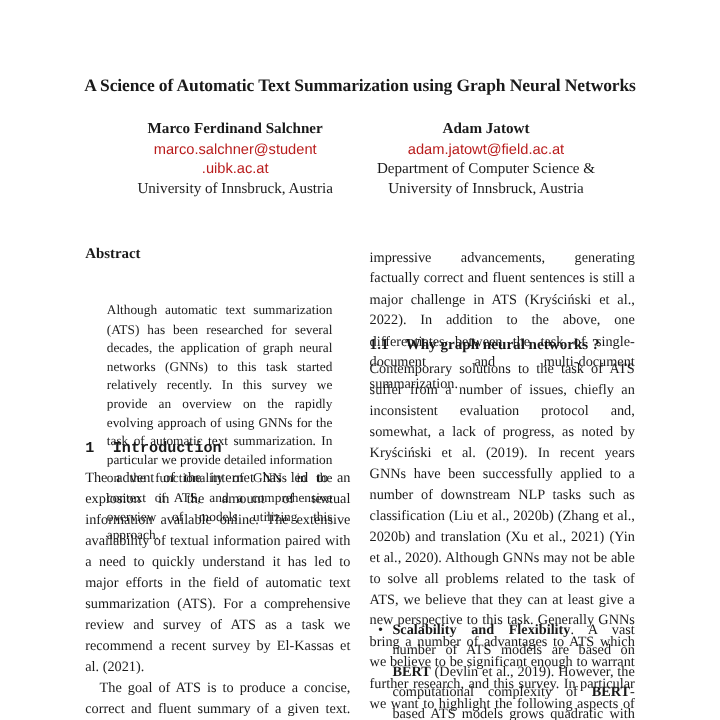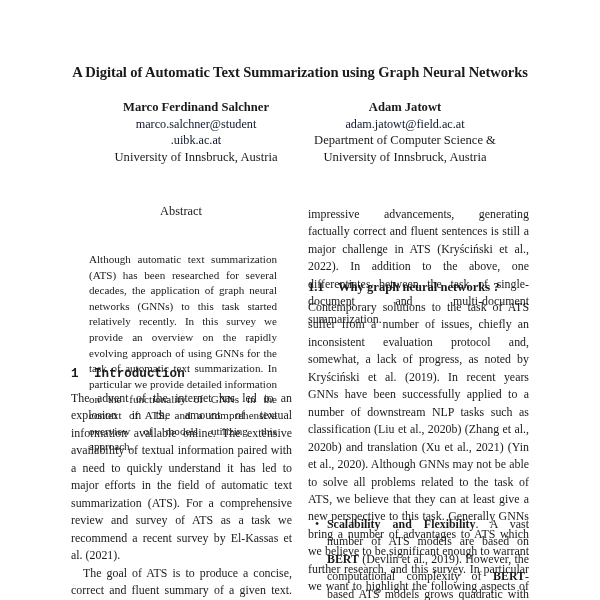--- a/index.html
+++ b/index.html
@@ -12,28 +12,28 @@
     position: absolute; left: 0; top: 64px; width: 600px;
     text-align: center; font-weight: bold; font-size: 14.6px; letter-spacing: -0.1px;
   }
   .author {
     position: absolute; top: 99px; width: 240px; text-align: center;
     font-size: 12.6px; line-height: 16.5px;
   }
   .author.a1 { left: 76px; }
   .author.a2 { left: 285px; }
   .author .name { font-weight: bold; }
-  .author .email { font-family: Liberation Serif, serif; font-size: 12.2px; color: #0f172a; }
+  .author .email { font-family: Liberation Sans, sans-serif; font-size: 12.2px; color: #b91c1c; }
   .col {
     position: absolute; font-size: 11.9px; line-height: 17.45px; text-align: justify;
   }
   .col p { margin: 0; }
   .abstract-head {
-    position: absolute; left: 71px; top: 204px; width: 220px; text-align: center;
-    font-weight: normal; font-size: 12.4px;
+    position: absolute; left: 71px; top: 204px; width: 220px; 
+    font-weight: bold; font-size: 12.4px;
   }
   .abstract {
     left: 89px; top: 220px; width: 188px; font-size: 11.1px; line-height: 15.6px; margin-top: 32px;
   }
   .sec-head {
     position: absolute; font-weight: bold; font-size: 12.6px;
   }
   .sec-head .num { display: inline-block; width: 23px; }
   .sub-head .num { width: 30px; }
   .left-body { left: 71px; top: 390px; width: 221px; }
@@ -41,21 +41,21 @@
   .right-top { left: 308px; top: 206px; width: 221px; }
   .right-body { left: 308px; top: 299px; width: 221px; }
   .bullets { position: absolute; left: 308px; top: 516px; width: 221px; font-size: 11.9px; line-height: 17.45px; text-align: justify; }
   .bullet { position: relative; padding-left: 19px; }
   .bullet .dot { position: absolute; left: 7px; top: 0; }
   b { font-weight: bold; }
 </style>
 </head>
 <body>
 
-<div class="title">A Digital of Automatic Text Summarization using Graph Neural Networks</div>
+<div class="title">A Science of Automatic Text Summarization using Graph Neural Networks</div>
 
 <div class="author a1">
   <div class="name">Marco Ferdinand Salchner</div>
   <div class="email">marco.salchner@student</div>
   <div class="email">.uibk.ac.at</div>
   <div>University of Innsbruck, Austria</div>
 </div>
 
 <div class="author a2">
   <div class="name">Adam Jatowt</div>

